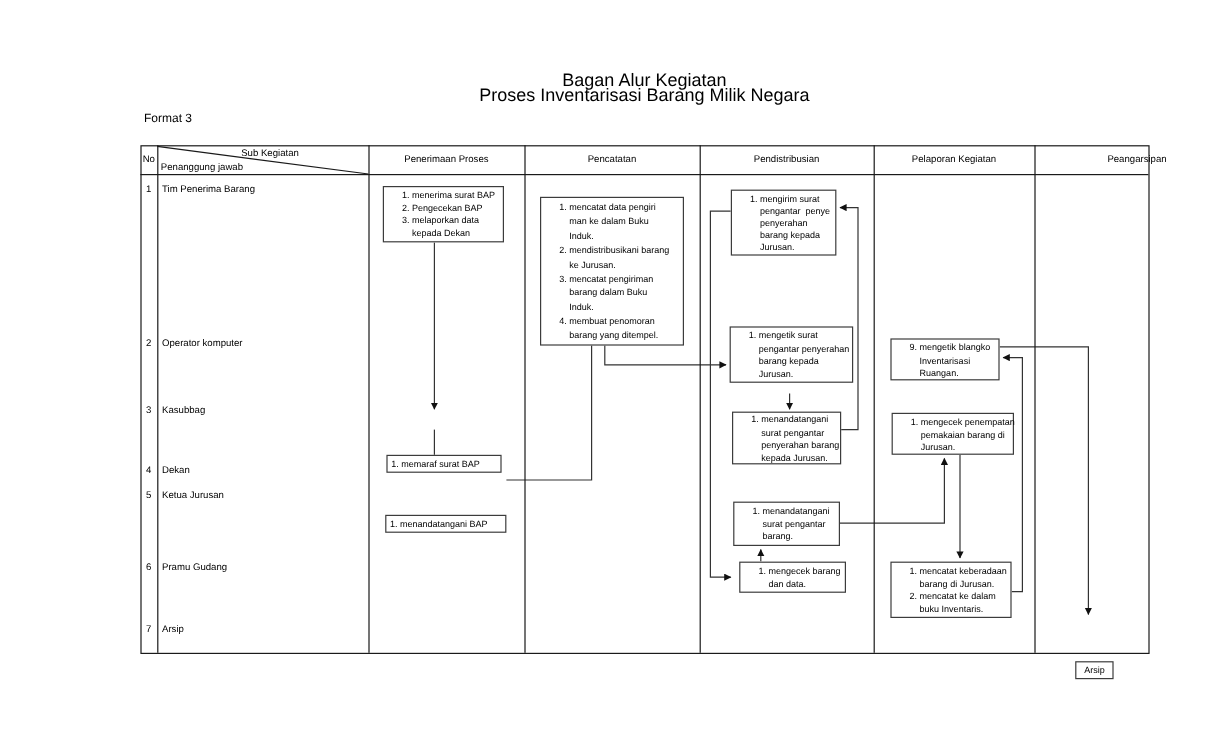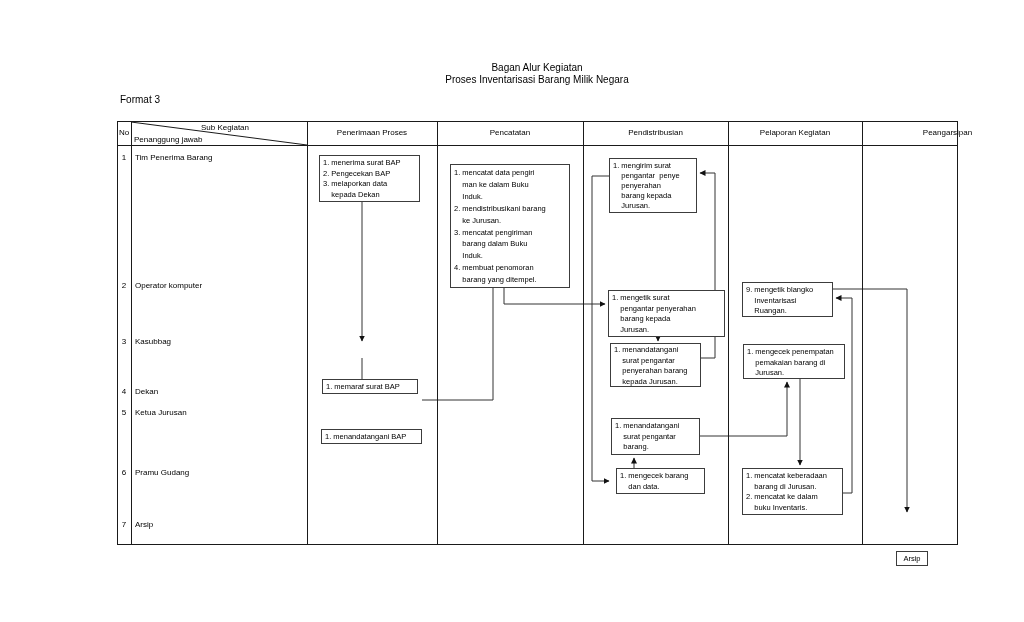--- a/index.html
+++ b/index.html
@@ -1,30 +1,30 @@
 <!DOCTYPE html>
 <html><head>
 <meta charset="utf-8">
 <style>
   html,body{margin:0;padding:0;background:#fff;}
   .page{position:relative;width:1024px;height:622px;background:#ffffff;
         font-family:"Liberation Sans", sans-serif;color:#000;overflow:hidden;}
   .title-block{position:absolute;left:117px;top:62px;width:840px;text-align:center;
-               font-size:10px;line-height:12px;}
+               font-size:15px;line-height:12px;}
   .format-label{position:absolute;left:120px;top:94px;font-size:10px;}
   .tline{position:absolute;background:#1a1a1a;}
   .outer-border{position:absolute;left:117px;top:121px;width:839px;height:422px;
                 border:1px solid #1a1a1a;}
   .hdr{position:absolute;font-size:8px;text-align:center;line-height:10px;}
   .hdr-small{position:absolute;font-size:8px;line-height:9px;}
   .rowno{position:absolute;left:117px;width:14px;text-align:center;font-size:8px;line-height:10px;}
   .rowlabel{position:absolute;left:135px;font-size:8px;line-height:10px;white-space:nowrap;}
   .flow-box{position:absolute;border:1px solid #3c3c3c;background:#fff;
             font-size:7.5px;line-height:10.5px;white-space:pre;
-            padding:2px 3px;box-sizing:border-box;}
+            padding:2px 15px;box-sizing:border-box;}
   .lh12{line-height:11.9px;}
   .lh10{line-height:10px;}
   .oneline{padding:1px 3px;line-height:11px;margin-top:36px;}
   .centered{text-align:center;white-space:normal;}
   svg.overlay{position:absolute;left:0;top:0;width:1024px;height:622px;pointer-events:none;}
 </style>
 </head>
 <body>
 
 <div class="page">
@@ -103,21 +103,21 @@
 3. mencatat pengiriman
     barang dalam Buku
     Induk.
 4. membuat penomoran
     barang yang ditempel.</div>
   <div class="flow-box lh10" style="left:609px;top:158px;width:88px;height:55px;">1. mengirim surat
     pengantar  penye
     penyerahan
     barang kepada
     Jurusan.</div>
-  <div class="flow-box" style="left:608px;top:290px;width:117px;height:47px;">1. mengetik surat
+  <div class="flow-box" style="left:608px;top:272px;width:103px;height:47px;">1. mengetik surat
     pengantar penyerahan
     barang kepada
     Jurusan.</div>
   <div class="flow-box" style="left:742px;top:282px;width:91px;height:35px;">9. mengetik blangko
     Inventarisasi
     Ruangan.</div>
   <div class="flow-box oneline" style="left:322px;top:343px;width:96px;height:15px;">1. memaraf surat BAP</div>
   <div class="flow-box" style="left:610px;top:343px;width:91px;height:44px;padding-top:1px;">1. menandatangani
     surat pengantar
     penyerahan barang

